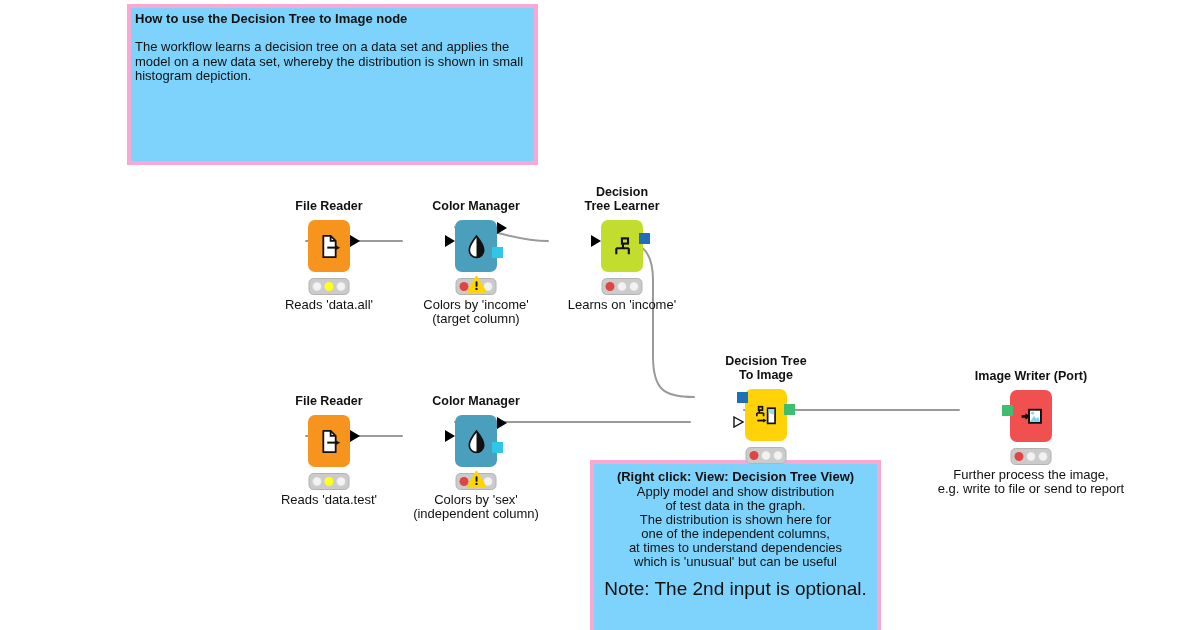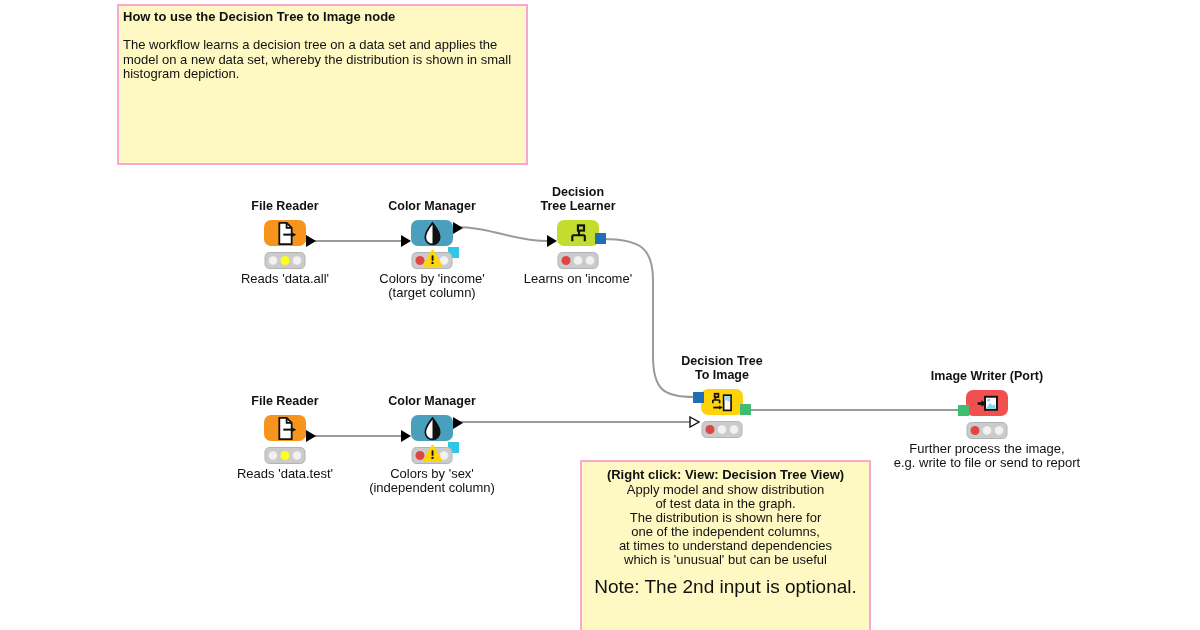--- a/index.html
+++ b/index.html
@@ -1,34 +1,34 @@
 <!DOCTYPE html>
 <html><head>
 <meta charset="utf-8">
 <style>
   html,body{margin:0;padding:0;background:#ffffff;}
   #stage{position:relative;width:1200px;height:630px;background:#ffffff;overflow:hidden;
          font-family:"Liberation Sans", sans-serif;color:#111;}
 
   
-  .annotation{position:absolute;background:#fef9c3;border:2px solid #f9a8d4;box-sizing:border-box;}
+  .annotation{position:absolute;background:#7dd3fc;border:4px solid #f9a8d4;box-sizing:border-box;margin-left:10px;}
   .annotation.top{left:117px;top:4px;width:411px;height:161px;padding:3px 6px 3px 4px;}
   .annotation.bottom{left:580px;top:460px;width:291px;height:208px;padding:6px 4px;text-align:center;}
   .annotation .ann-title{font-weight:bold;font-size:13px;line-height:15px;}
   .annotation .ann-body{font-size:13px;line-height:14.5px;margin-top:14px;}
   .annotation.bottom .ann-heading{font-weight:bold;font-size:13px;line-height:14px;margin-bottom:1px;}
   .annotation.bottom .ann-line{font-size:13px;line-height:13.9px;}
   .annotation.bottom .ann-note{font-size:19px;line-height:14px;margin-top:14px;}
 
   
   svg.wires{position:absolute;left:0;top:0;width:1200px;height:630px;}
   svg.wires path{stroke:#9a9a9a;stroke-width:2;fill:none;stroke-linecap:round;}
 
   
-  .node{position:absolute;width:42px;height:26px;}
+  .node{position:absolute;width:42px;height:52px;margin-left:44px;}
   .node .icon{position:absolute;inset:0;border-radius:7px;display:flex;align-items:center;justify-content:center;}
   .icon.c-filereader{background:#f7941d;}
   .icon.c-colormanager{background:#4a9fbc;}
   .icon.c-dtlearner{background:#c3dd2f;}
   .icon.c-dtimage{background:#ffd20a;}
   .icon.c-imagewriter{background:#f05050;}
 
   .node-label{position:absolute;bottom:calc(100% + 7px);left:50%;transform:translateX(-50%);
               width:230px;text-align:center;font-weight:bold;font-size:12.5px;line-height:13.5px;}
   .node-sub{position:absolute;top:calc(100% + 26px);left:50%;transform:translateX(-50%);

